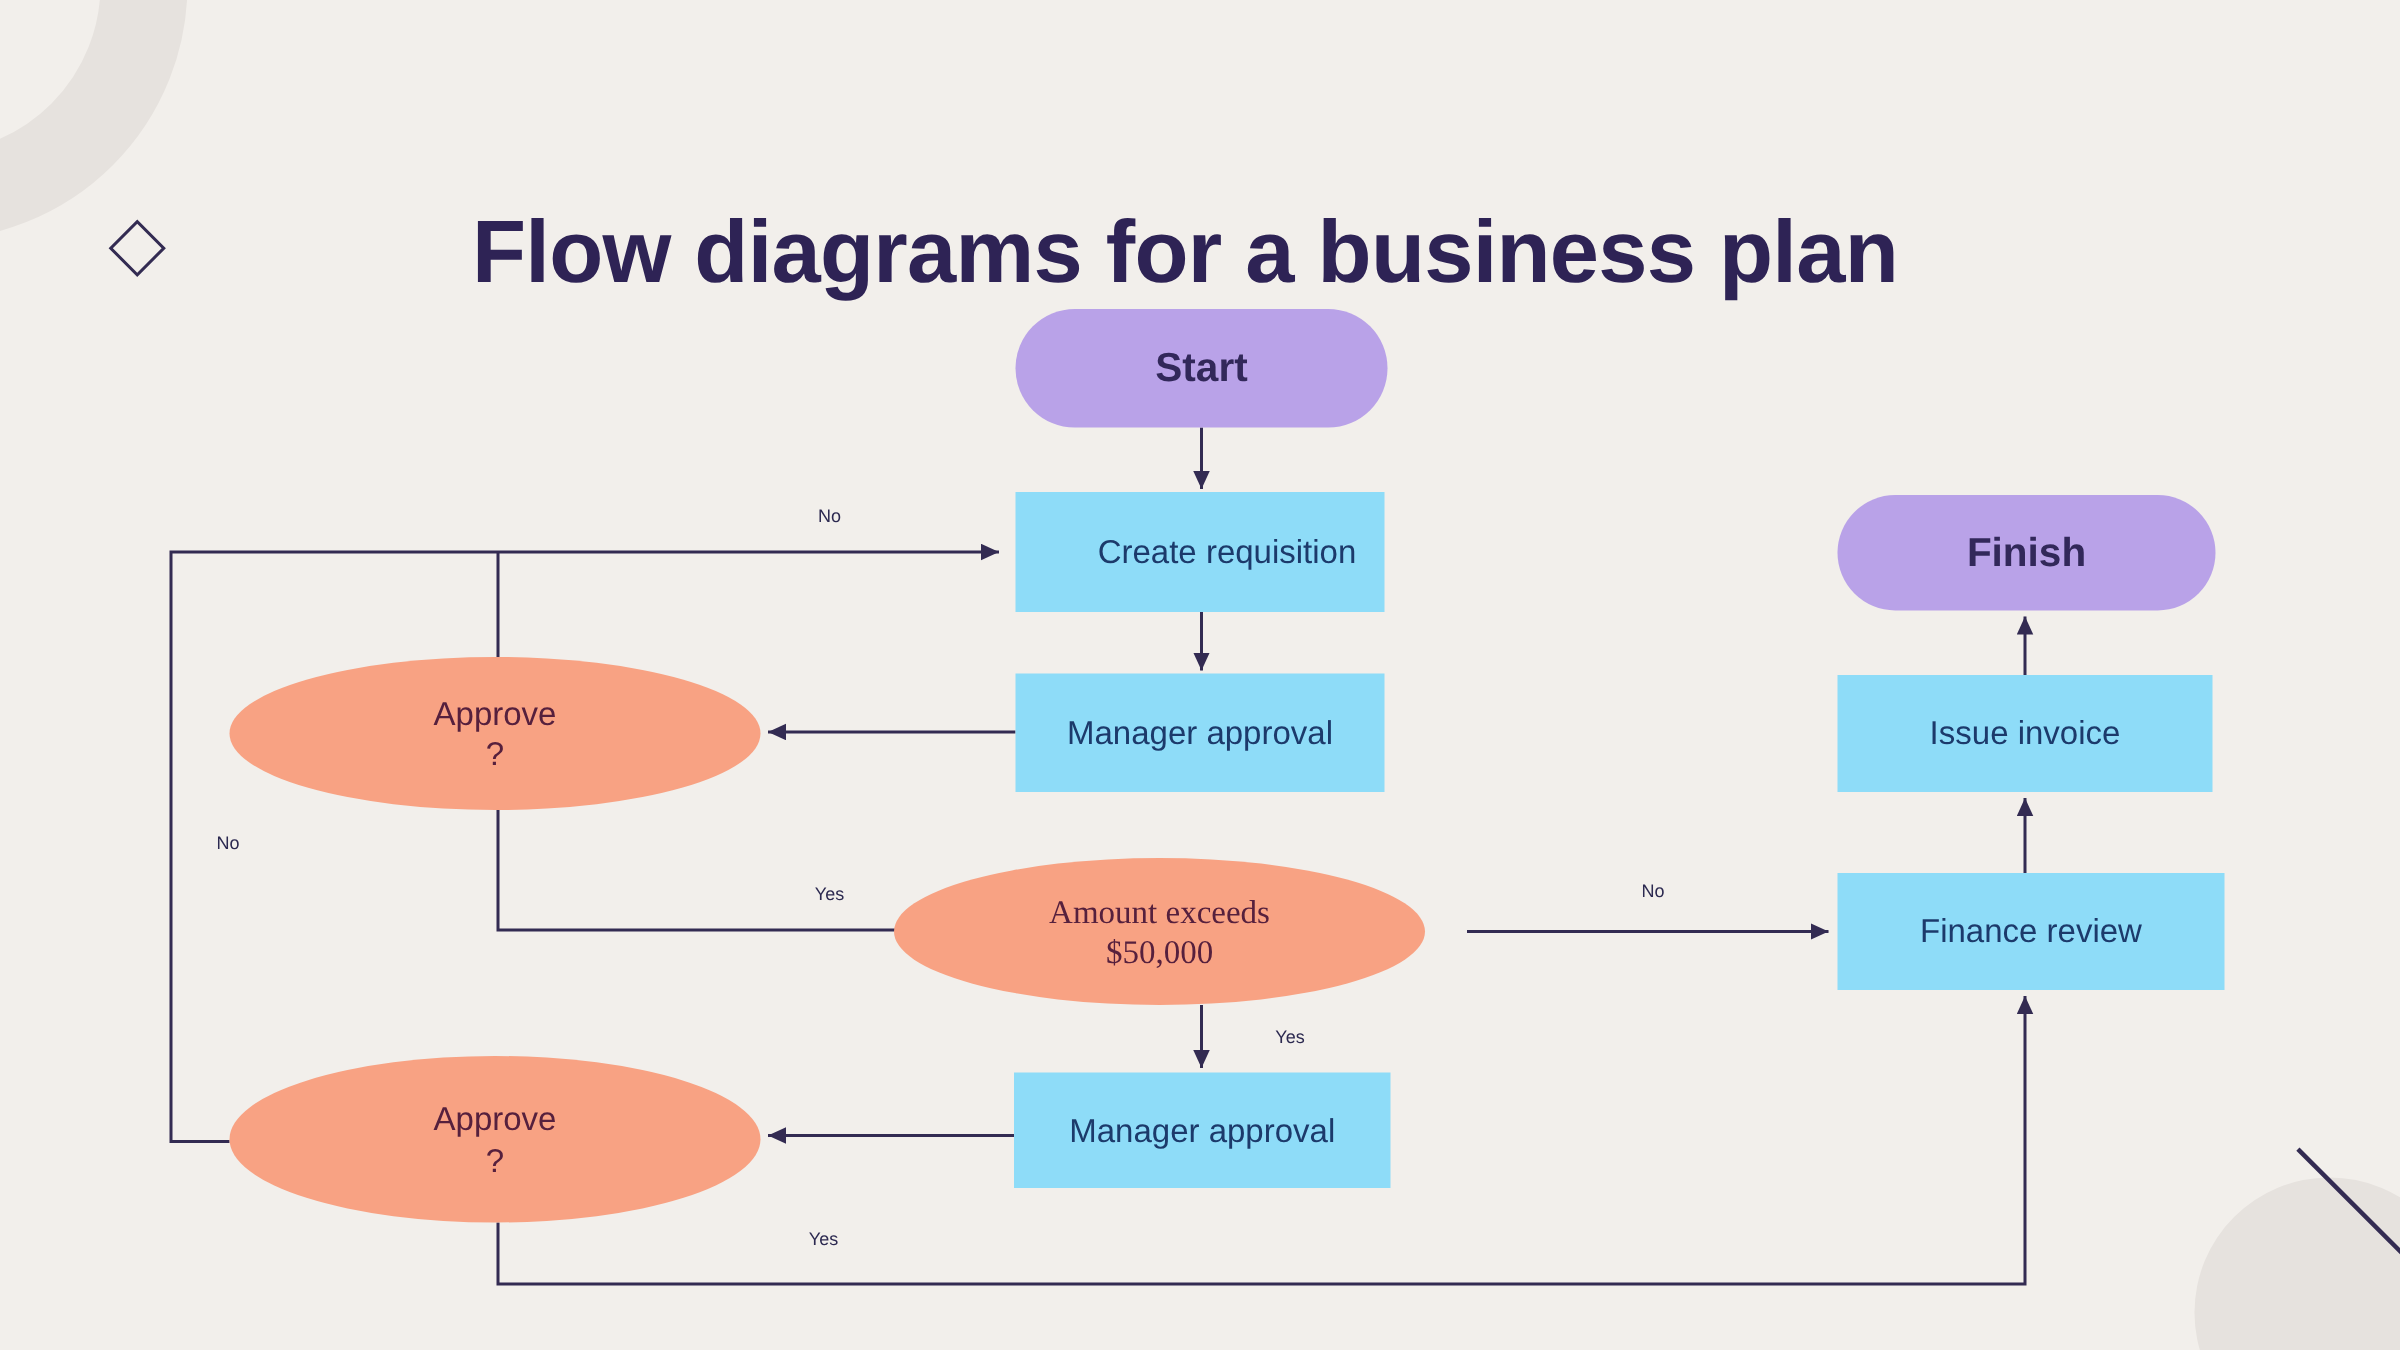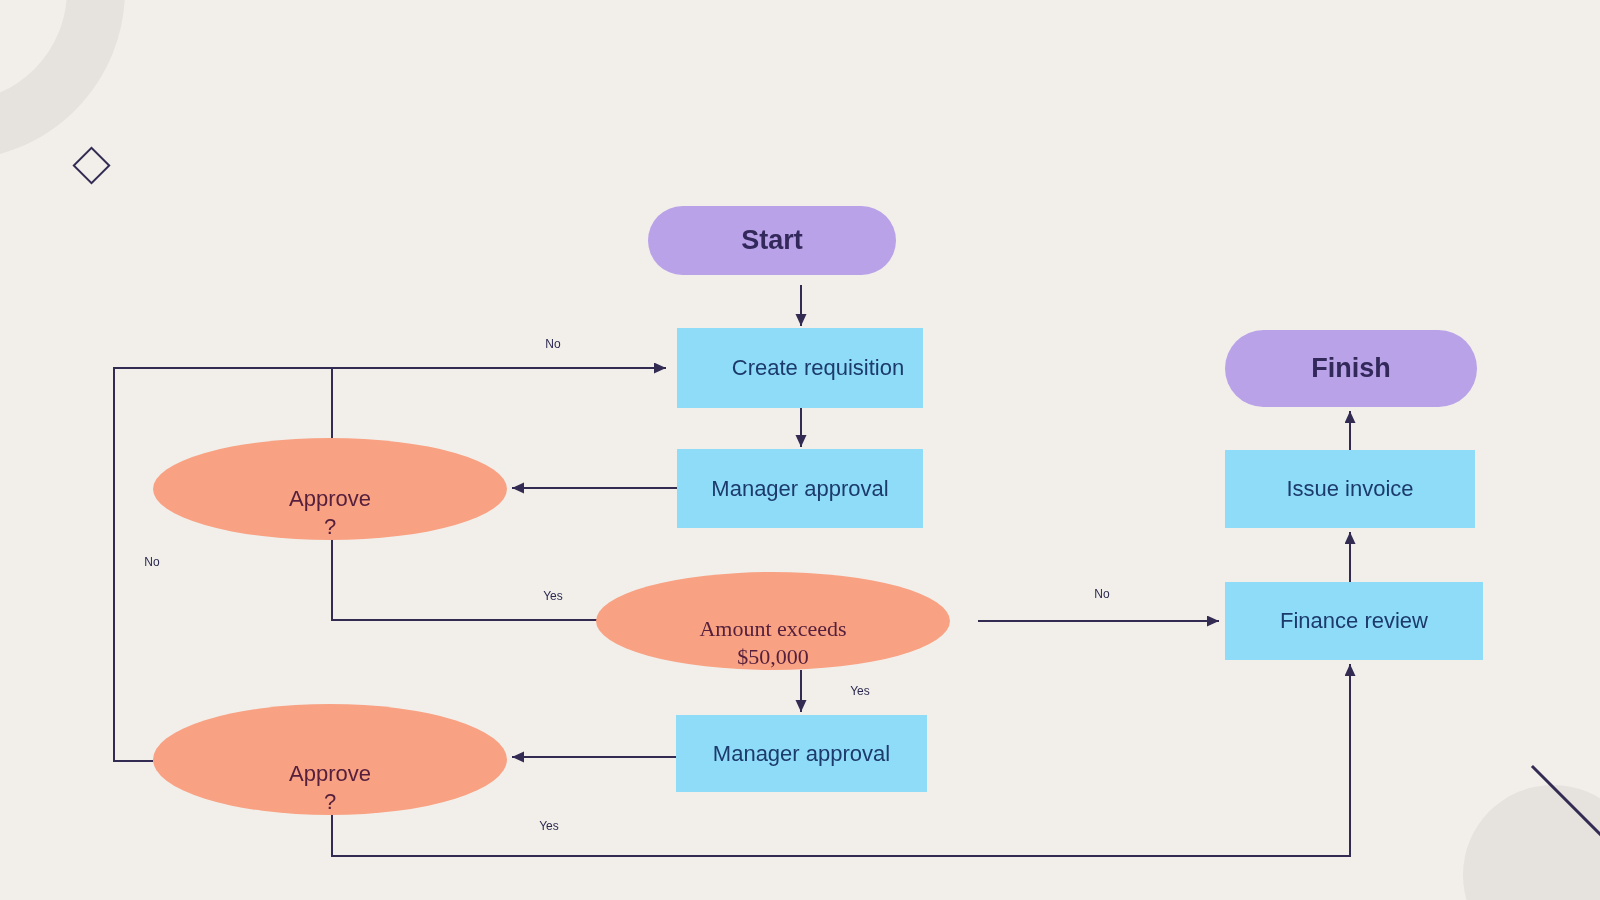--- a/index.html
+++ b/index.html
@@ -105,40 +105,40 @@
     color: #1c3a6b;
     font-size: 22px;
     font-weight: 500;
   }
   .node.decision {
     background: #f8a283;
     color: #56203d;
     font-size: 22px;
     font-weight: 500;
     border-radius: 50%;
-    justify-content: flex-end;
   }
   
   .edge-label {
     position: absolute;
     transform: translate(-50%, -50%);
     font-size: 12px;
     color: #2c2950;
     white-space: nowrap;
   }
 </style>
 </head>
 <body>
 
 <div id="canvas">
   <div class="ring-decor"></div>
   <div class="diamond-decor"></div>
   <div class="capsule-decor"></div>
   <div class="slash-decor"></div>
 
+  <h1 class="page-title">Flow diagrams for a business plan</h1>
 
   <svg id="edges-svg" viewBox="0 0 1600 900" xmlns="http://www.w3.org/2000/svg">
     <defs>
       <marker id="arrowhead" markerUnits="userSpaceOnUse" markerWidth="13" markerHeight="12" refX="12" refY="5.5" orient="auto">
         <path d="M0,0 L12,5.5 L0,11 Z" fill="#332b52"></path>
       </marker>
     </defs>
     <g id="edge-group">
         <polyline points="801,285 801,326" marker-end="url(#arrowhead)"></polyline>
         <polyline points="801,408 801,447" marker-end="url(#arrowhead)"></polyline>
@@ -148,21 +148,21 @@
         <polyline points="978,621 1219,621" marker-end="url(#arrowhead)"></polyline>
         <polyline points="801,670 801,712" marker-end="url(#arrowhead)"></polyline>
         <polyline points="676,757 512,757" marker-end="url(#arrowhead)"></polyline>
         <polyline points="332,815 332,856 1350,856 1350,664" marker-end="url(#arrowhead)"></polyline>
         <polyline points="1350,582 1350,532" marker-end="url(#arrowhead)"></polyline>
         <polyline points="1350,450 1350,411" marker-end="url(#arrowhead)"></polyline>
       </g>
   </svg>
 
   <div id="node-layer">
-      <div class="node terminal" style="left: 648px; top: 206px; width: 248px; height: 69px; border-radius: 39.5px;">
+      <div class="node terminal" style="left: 677px; top: 206px; width: 248px; height: 79px; border-radius: 39.5px;">
         <div>Start</div>
       </div>
       <div class="node process" style="left: 677px; top: 328px; width: 246px; height: 80px; padding-left: 36px;">
         <div>Create requisition</div>
       </div>
       <div class="node process" style="left: 677px; top: 449px; width: 246px; height: 79px;">
         <div>Manager approval</div>
       </div>
       <div class="node decision" style="left: 153px; top: 438px; width: 354px; height: 102px;">
         <div>Approve</div>

